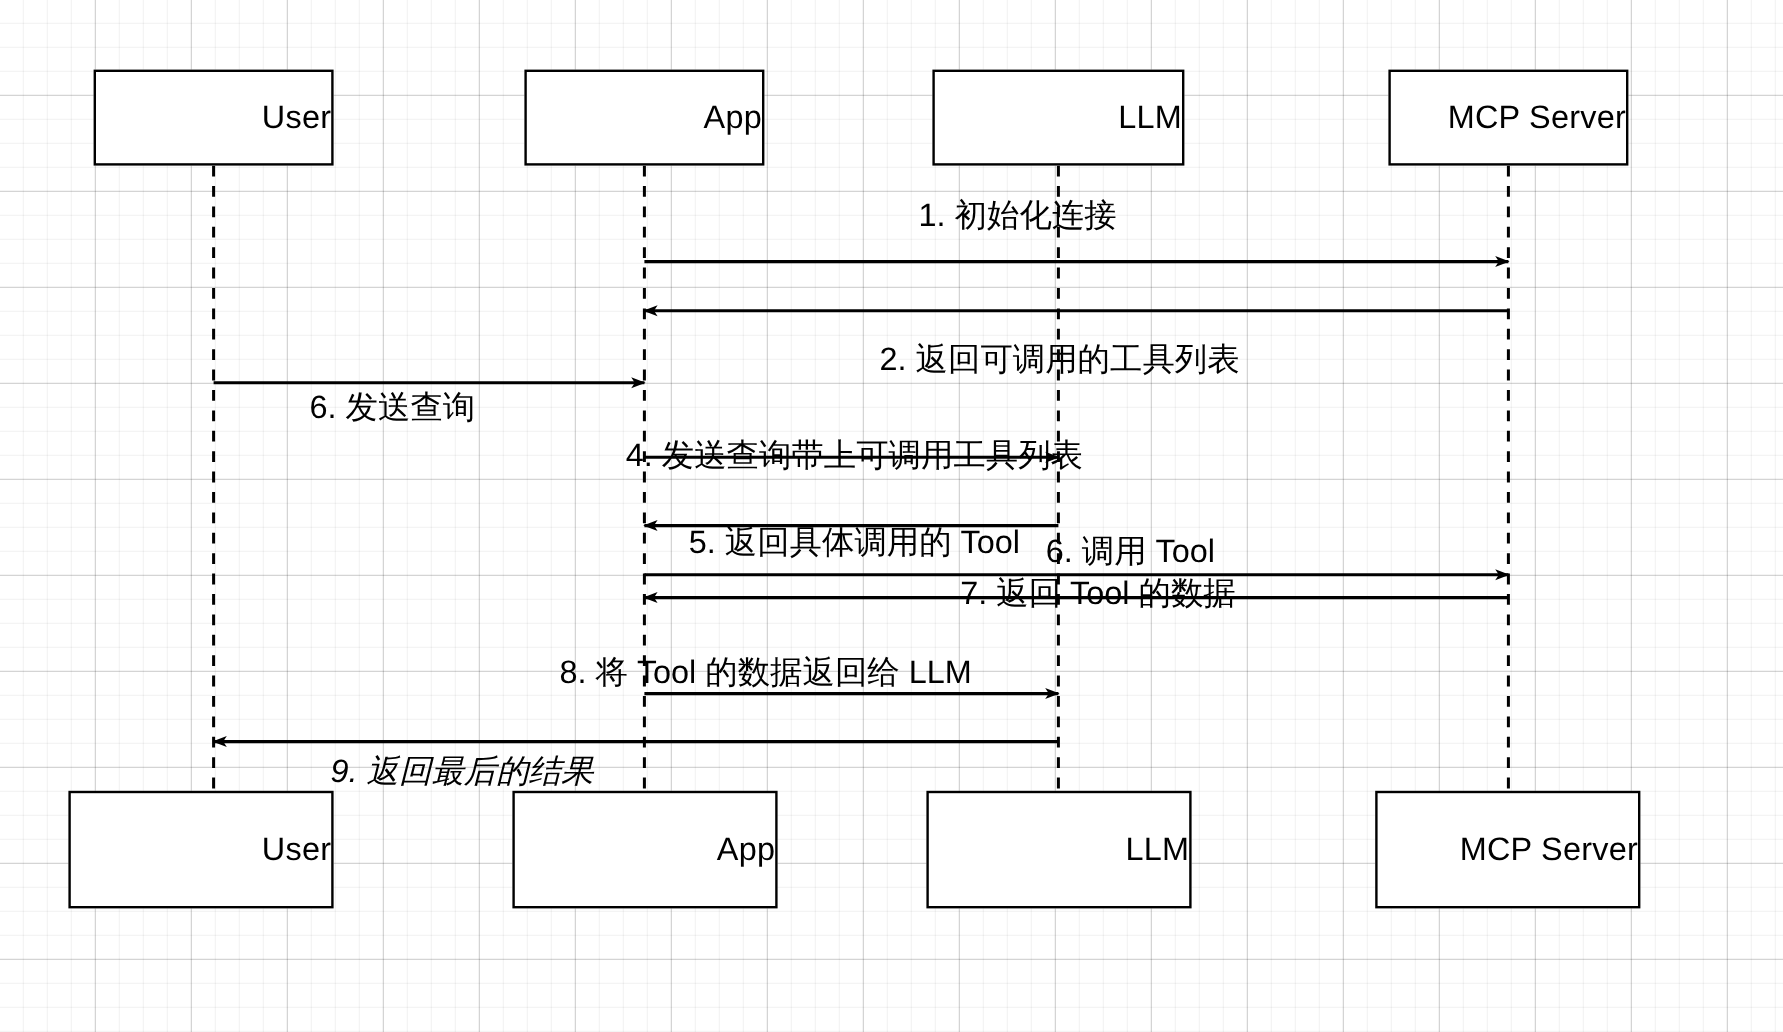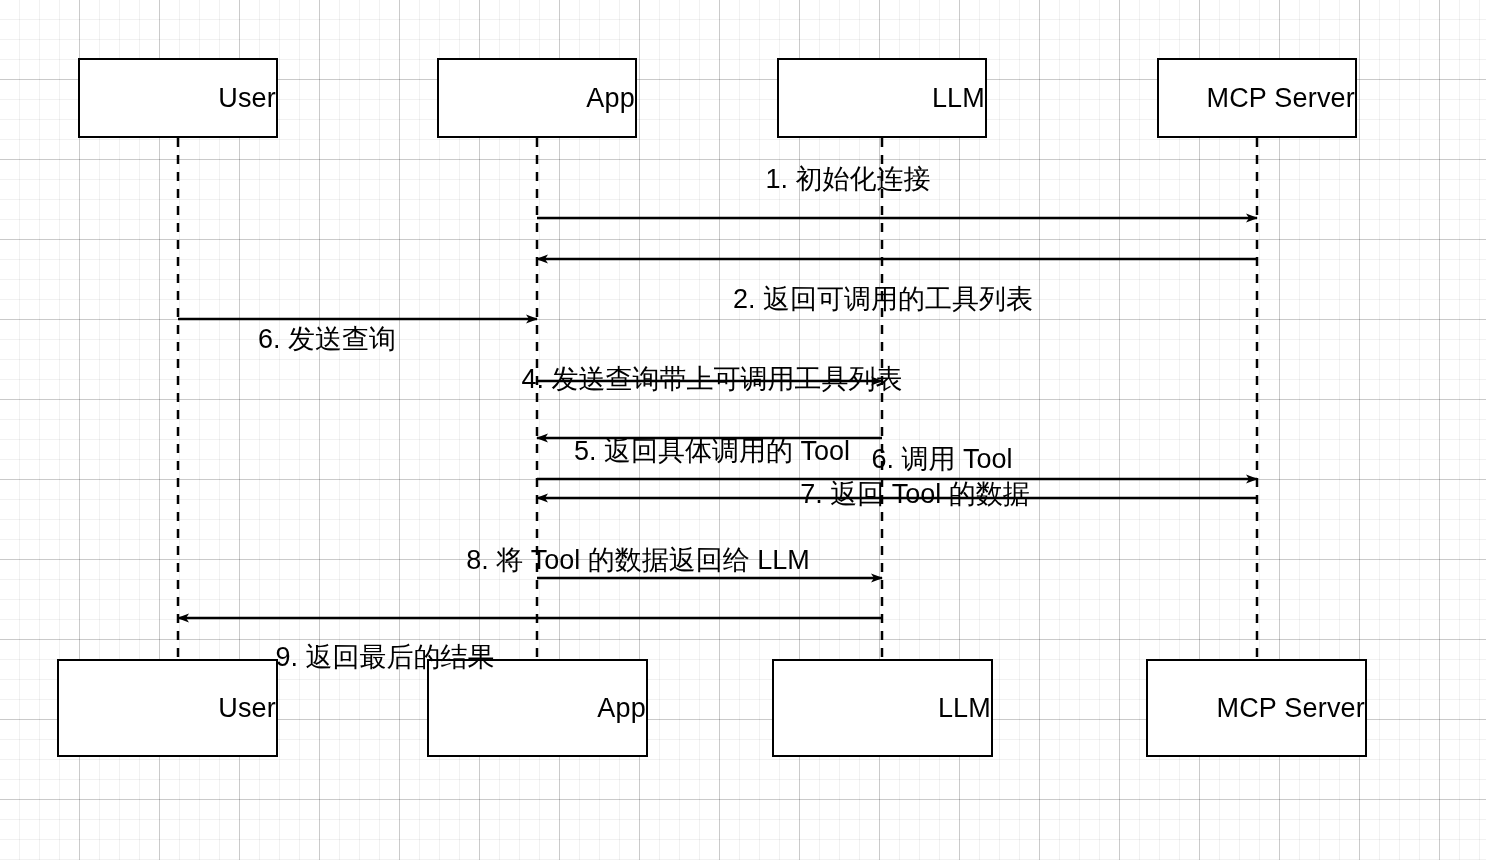--- a/index.html
+++ b/index.html
@@ -114,16 +114,16 @@
     </div>
   <div id="labels-layer">
       <div class="msg-label" style="left: 848px; top: 180px;">1. 初始化连接</div>
       <div class="msg-label" style="left: 883px; top: 300px;">2. 返回可调用的工具列表</div>
       <div class="msg-label" style="left: 327px; top: 340px;">6. 发送查询</div>
       <div class="msg-label" style="left: 712px; top: 380px;">4. 发送查询带上可调用工具列表</div>
       <div class="msg-label" style="left: 712px; top: 420px; margin-top: 32px;">5. 返回具体调用的 Tool</div>
       <div class="msg-label" style="left: 928px; top: 460px; margin-left: 14px;">6. 调用 Tool</div>
       <div class="msg-label" style="left: 884px; top: 495px; margin-left: 31px;">7. 返回 Tool 的数据</div>
       <div class="msg-label" style="left: 628px; top: 561px; margin-left: 10px;">8. 将 Tool 的数据返回给 LLM</div>
-      <div class="msg-label" style="left: 385px; top: 658px;">9. 返回最后的结果</div>
+      <div class="msg-label" style="left: 385px; top: 643px; font-style: italic;">9. 返回最后的结果</div>
     </div>
 
 </div>
 
 </body></html>

